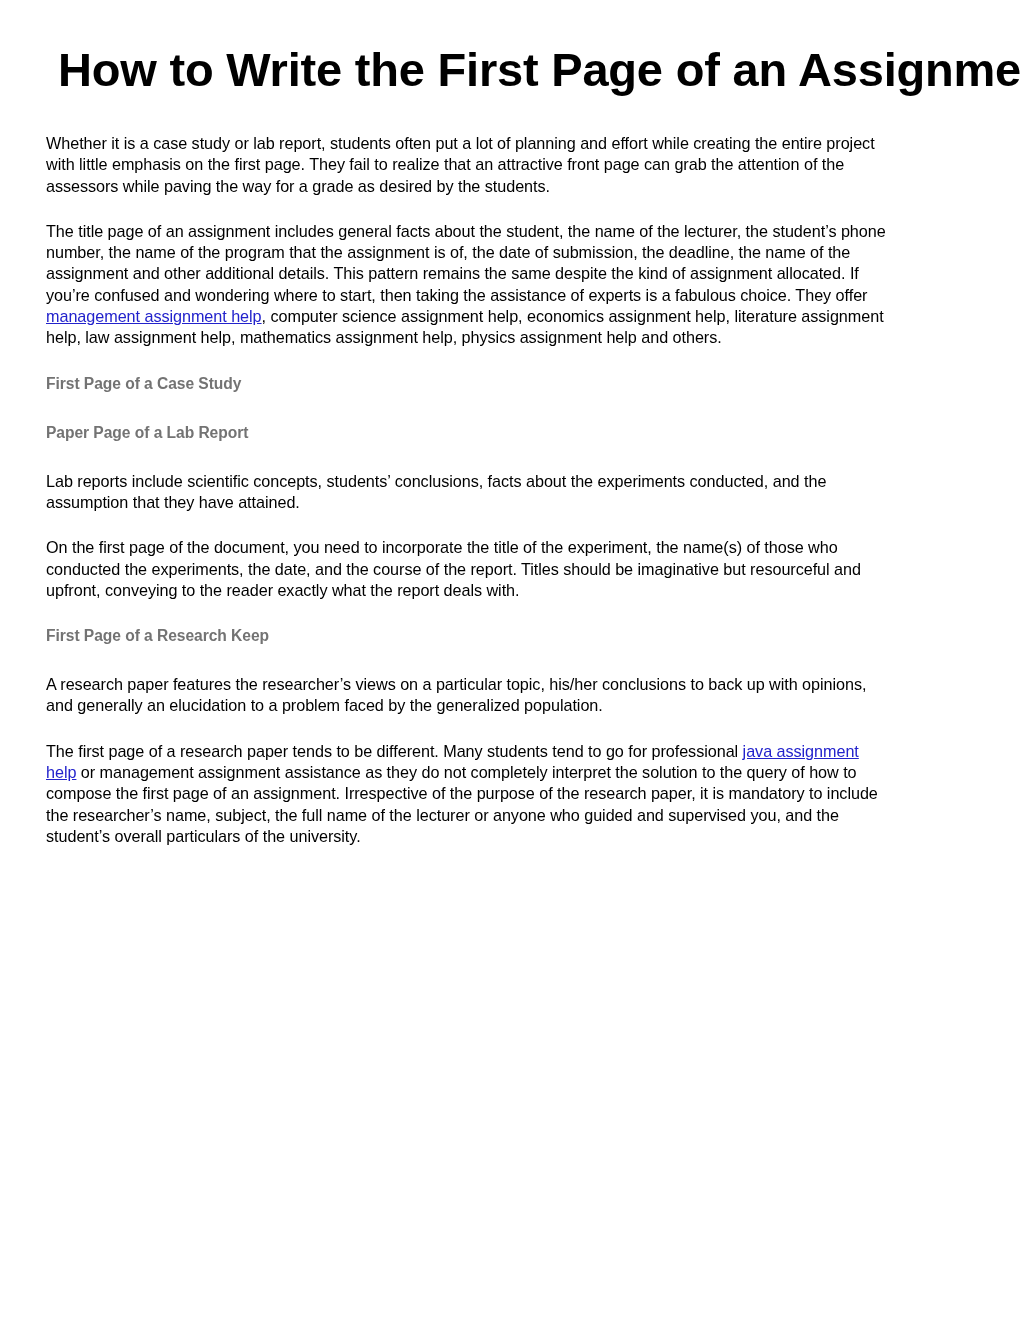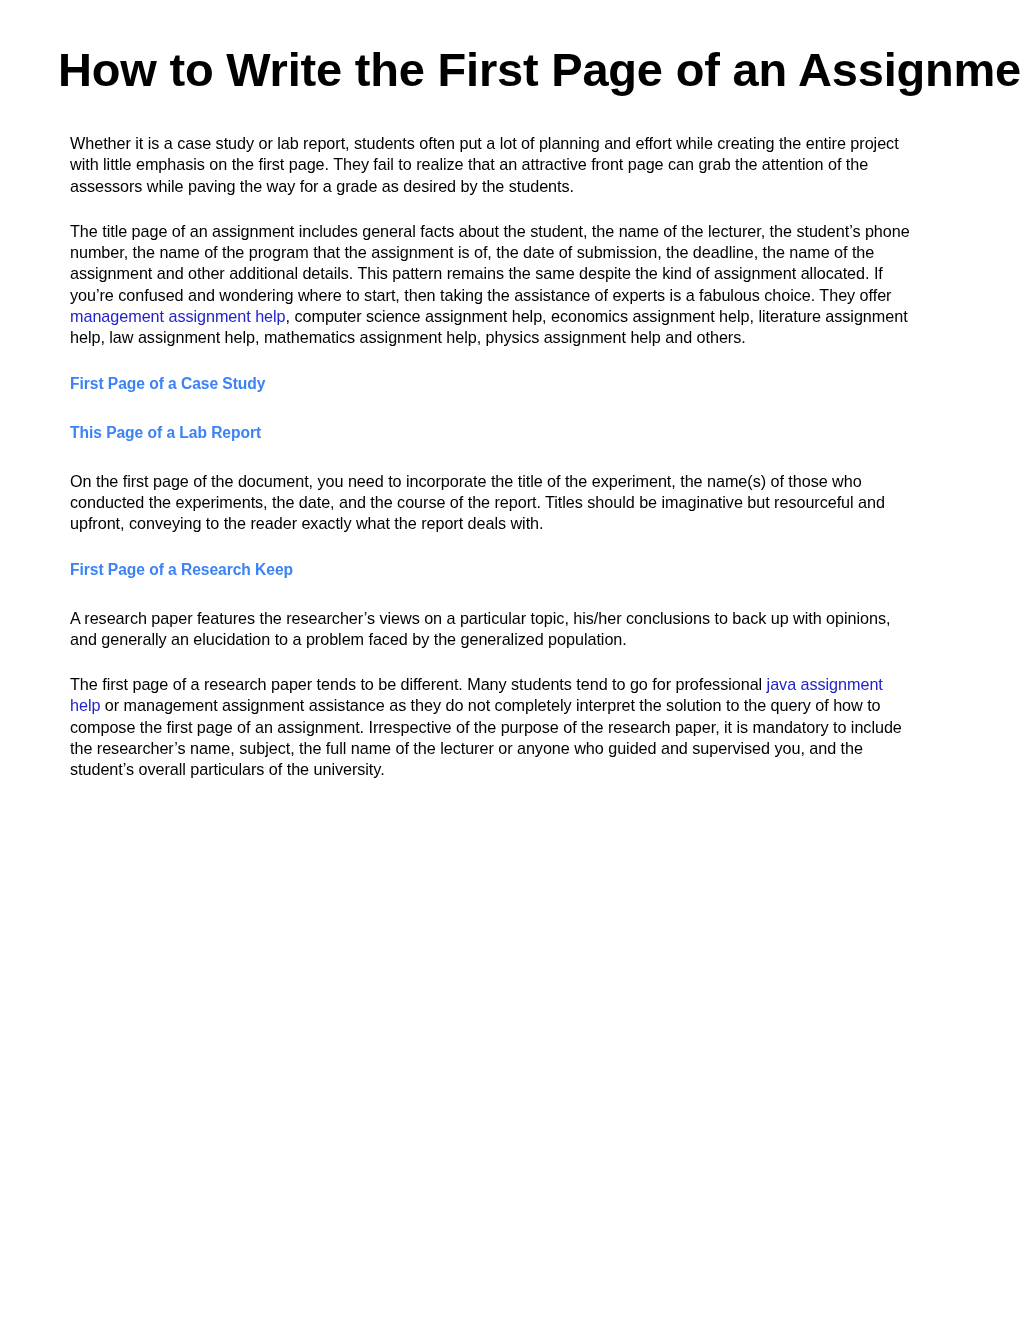--- a/index.html
+++ b/index.html
@@ -30,44 +30,45 @@
     font-weight: bold;
     font-size: 47px;
     line-height: 42px;
     letter-spacing: -0.2px;
     color: #000000;
     text-align: center;
     white-space: nowrap;
   }
   .content {
     position: absolute;
-    left: 70px;
+    left: 46px;
     top: 133px;
     width: 845px;
   }
   .para {
     font-family: "Liberation Sans", sans-serif;
     font-size: 16.2px;
     line-height: 21.3px;
     color: #000000;
     text-align: left;
     margin: 0 0 24px 0;
     letter-spacing: -0.05px;
   }
   .heading {
     font-family: "Liberation Sans", sans-serif;
     font-size: 15.6px;
     line-height: 21px;
     font-weight: bold;
-    color: #3b82f6;
+    color: #737373;
     margin: 0 0 28px 0;
     letter-spacing: -0.05px;
   }
   a.doclink, .doclink {
     color: #2222cc;
+    text-decoration: underline;
     text-decoration-color: #2222cc;
     cursor: pointer;
   }
 </style>
 </head>
 <body>
 
 <div class="page" style="background: rgb(255, 255, 255);">
 
   <h1 class="doc-title">How to Write the First Page of an Assignment?</h1>
@@ -76,22 +77,23 @@
 
     <p class="para">Whether it is a case study or lab report, students often put a lot of planning and effort while creating the entire project with little emphasis on the first page. They fail to realize that an attractive front page can grab the attention of the assessors while paving the way for a grade as desired by the students.</p>
 
     <p class="para">
       <span>The title page of an assignment includes general facts about the student, the name of the lecturer, the student’s phone number, the name of the program that the assignment is of, the date of submission, the deadline, the name of the assignment and other additional details. This pattern remains the same despite the kind of assignment allocated. If you’re confused and wondering where to start, then taking the assistance of experts is a fabulous choice. They offer </span><span class="doclink" style="color: rgb(34, 34, 204); text-decoration-color: rgb(34, 34, 204);">management assignment help</span><span>, computer science assignment help, economics assignment help, literature assignment help, law assignment help, mathematics assignment help, physics assignment help and others.</span>
     </p>
 
     <div class="heading">First Page of a Case Study</div>
 
 
-    <div class="heading">This Page of a Lab Report</div>
+    <div class="heading">Paper Page of a Lab Report</div>
 
+    <p class="para">Lab reports include scientific concepts, students’ conclusions, facts about the experiments conducted, and the assumption that they have attained.</p>
 
     <p class="para">On the first page of the document, you need to incorporate the title of the experiment, the name(s) of those who conducted the experiments, the date, and the course of the report. Titles should be imaginative but resourceful and upfront, conveying to the reader exactly what the report deals with.</p>
 
     <div class="heading">First Page of a Research Keep</div>
 
     <p class="para">A research paper features the researcher’s views on a particular topic, his/her conclusions to back up with opinions, and generally an elucidation to a problem faced by the generalized population.</p>
 
     <p class="para">
       <span>The first page of a research paper tends to be different. Many students tend to go for professional </span><span class="doclink" style="color: rgb(34, 34, 204); text-decoration-color: rgb(34, 34, 204);">java assignment help</span><span> or management assignment assistance as they do not completely interpret the solution to the query of how to compose the first page of an assignment. Irrespective of the purpose of the research paper, it is mandatory to include the researcher’s name, subject, the full name of the lecturer or anyone who guided and supervised you, and the student’s overall particulars of the university.</span>
     </p>

